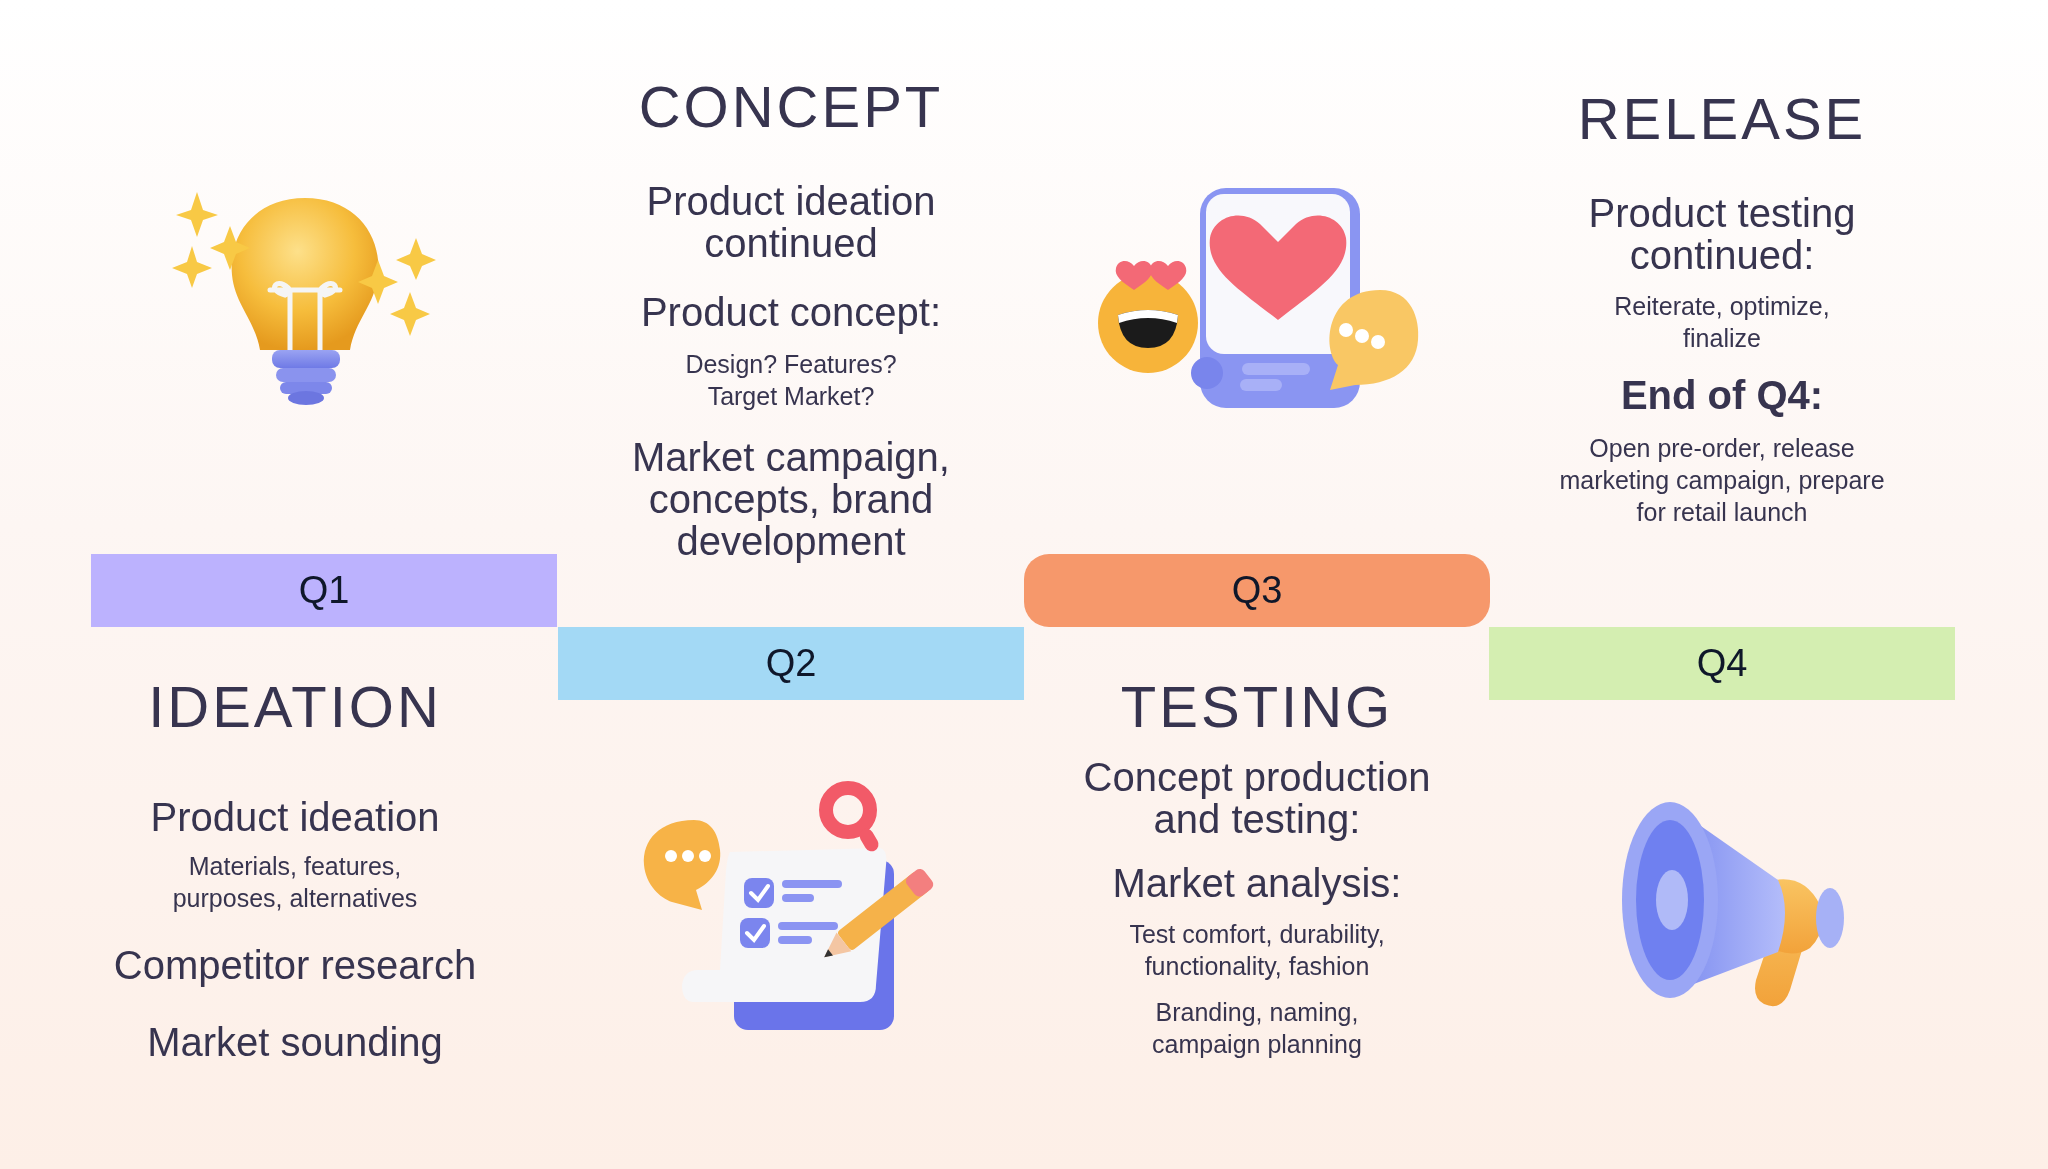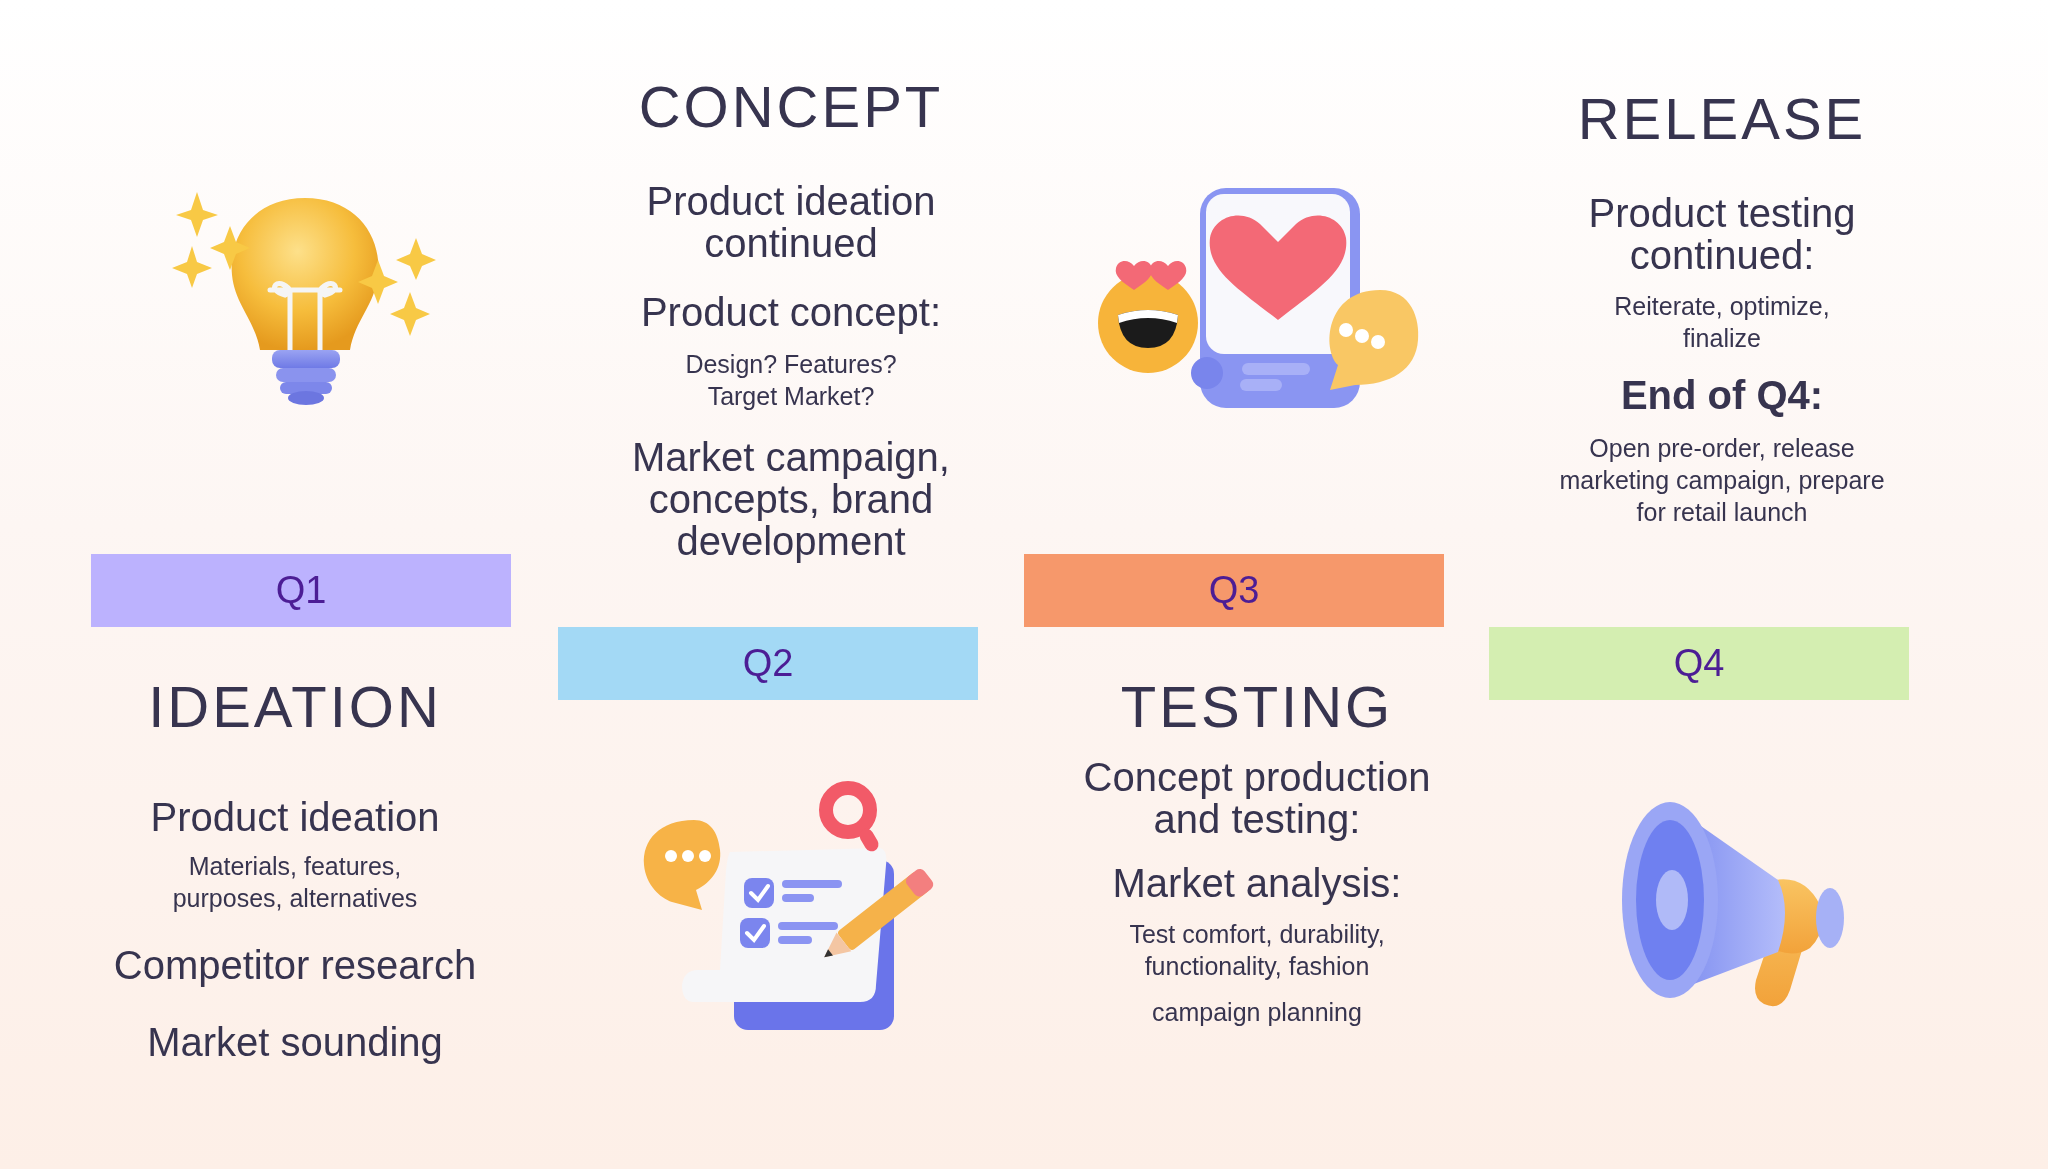--- a/index.html
+++ b/index.html
@@ -7,23 +7,23 @@
       width: 2048px; height: 1169px; position: relative; overflow: hidden;
       background: linear-gradient(180deg, #ffffff 0%, #fdf6f3 45%, #fdefe7 100%);
       font-family: "Liberation Sans", "DejaVu Sans", sans-serif;
       color: #37344f;
     }
     .col { position: absolute; width: 466px; text-align: center; }
     .title { font-size: 58px; letter-spacing: 3px; font-weight: 400; line-height: 1; margin: 0; }
     .h { font-size: 40px; line-height: 42px; margin: 0; }
     .s { font-size: 25px; line-height: 32px; margin: 0; }
     .bar {
-      position: absolute; width: 420px; height: 73px;
+      position: absolute; width: 466px; height: 73px;
       display: flex; align-items: center; justify-content: center;
-      font-size: 38px; color: #4c1d95;
+      font-size: 38px; color: #0f172a;
     }
     .icon { position: absolute; }
   </style>
 </head>
 <body>
 
 <div class="col" style="left:558px; top:0;">
   <h1 class="title" style="margin-top:78px;">CONCEPT</h1>
   <div style="margin-top:44px;">
     <p class="h">Product ideation</p>
@@ -108,21 +108,21 @@
   <circle cx="272" cy="156" r="7" fill="#ffffff"></circle>
   <circle cx="288" cy="162" r="7" fill="#ffffff"></circle>
 </svg>
 
 <div class="bar" style="left:91px; top:554px; background:#bcb2fe;">
   <span>Q1</span>
 </div>
 <div class="bar" style="left:558px; top:627px; background:#a3d9f5;">
   <span>Q2</span>
 </div>
-<div class="bar" style="left:1024px; top:554px; background:#f6986b;">
+<div class="bar" style="left:1024px; top:554px; background:#f6986b;border-radius:25px;">
   <span>Q3</span>
 </div>
 <div class="bar" style="left:1489px; top:627px; background:#d4eeb1;">
   <span>Q4</span>
 </div>
 
 <div class="col" style="left:62px; top:0;">
   <h1 class="title" style="margin-top:678px;">IDEATION</h1>
   <div style="margin-top:60px;">
     <p class="h">Product ideation</p>
@@ -146,20 +146,21 @@
     <p class="h">and testing:</p>
   </div>
   <div style="margin-top:22px;">
     <p class="h">Market analysis:</p>
   </div>
   <div style="margin-top:14px;">
     <p class="s">Test comfort, durability,</p>
     <p class="s">functionality, fashion</p>
   </div>
   <div style="margin-top:14px;">
+    <p class="s">Branding, naming,</p>
     <p class="s">campaign planning</p>
   </div>
 </div>
 
 <svg class="icon" style="left:630px; top:770px;" width="320" height="270" viewBox="0 0 320 270">
   <rect x="104" y="90" width="160" height="170" rx="14" fill="#6a74ea"></rect>
   <path d="M100 82 L250 78 Q258 80 256 95 L246 215 Q246 232 230 232 L64 232 Q52 232 52 215 Q54 200 68 200 L90 200 L96 100 Q98 84 100 82 Z" fill="#f6f6f8"></path>
   <rect x="114" y="108" width="30" height="30" rx="8" fill="#7b85ee"></rect>
   <path d="M121 123 L128 130 L138 116" stroke="#fff" stroke-width="4" fill="none" stroke-linecap="round"></path>
   <rect x="152" y="110" width="60" height="8" rx="4" fill="#8b94f2"></rect>

